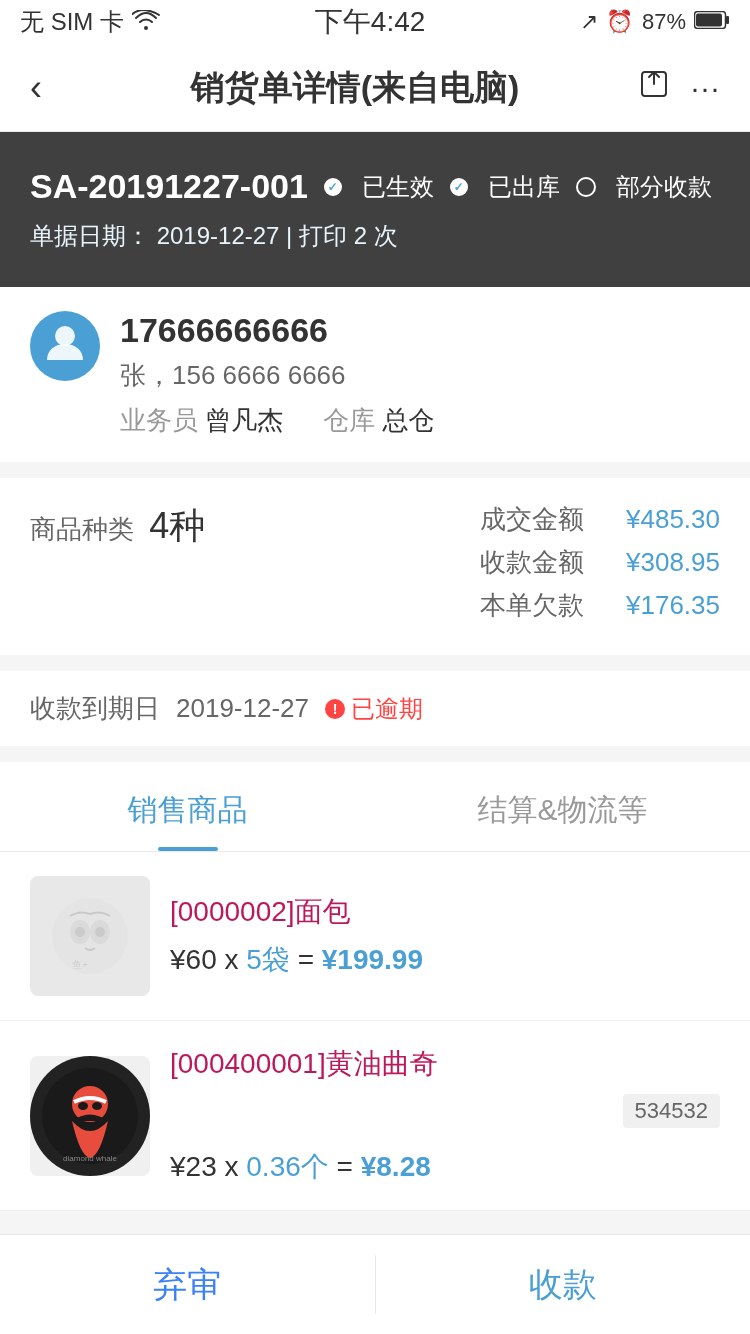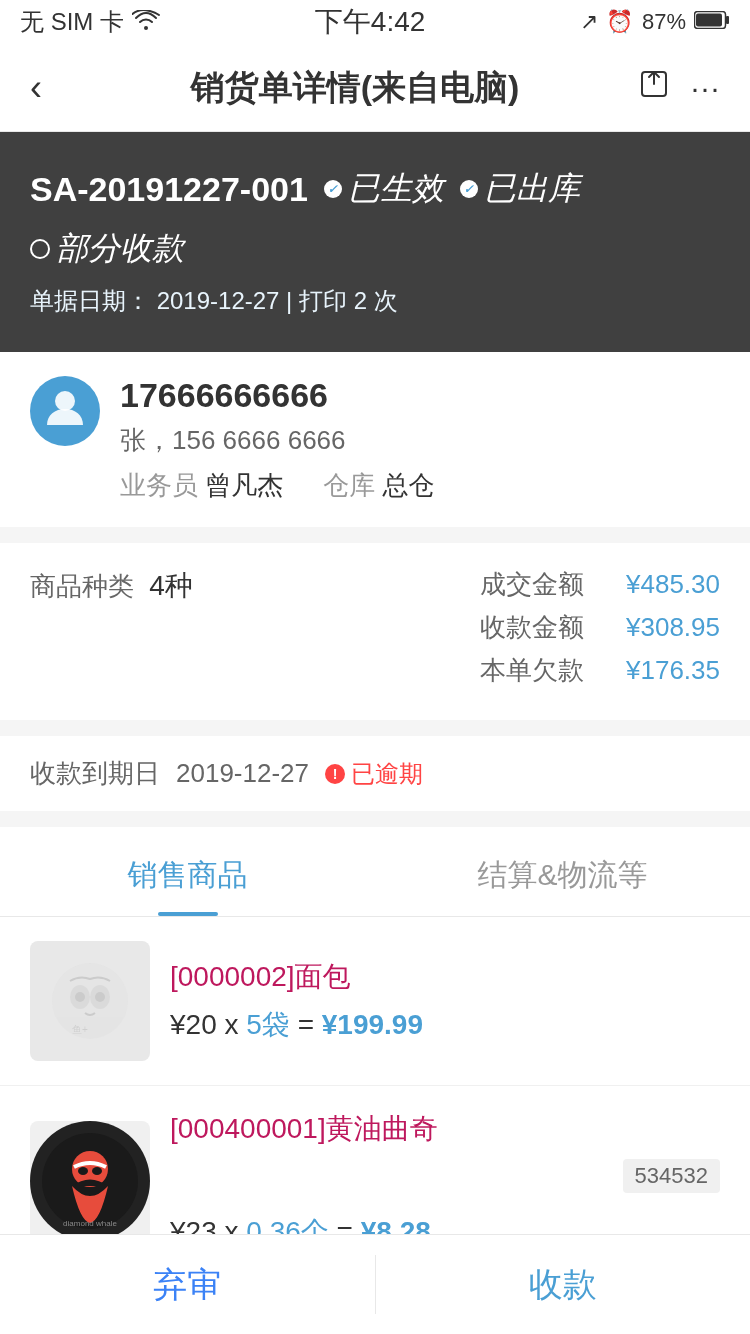--- a/index.html
+++ b/index.html
@@ -79,24 +79,23 @@
       flex-wrap: wrap;
     }
     .order-id {
       font-size: 34px;
       font-weight: 700;
       color: #fff;
     }
     .status-tag {
       display: flex;
       align-items: center;
-      gap: 6px;
-      font-size: 32px;
+      gap: 20px;
+      font-size: 24px;
       color: #fff;
-      font-style: italic;
     }
     .status-dot {
       width: 18px;
       height: 18px;
       border-radius: 50%;
       background: #fff;
       display: inline-flex;
       align-items: center;
       justify-content: center;
     }
@@ -175,21 +174,21 @@
       background: #fff;
       padding: 24px 30px;
       margin-bottom: 16px;
     }
     .stats-row {
       display: flex;
       justify-content: space-between;
       align-items: flex-start;
     }
     .stats-left { font-size: 26px; color: #666; }
-    .stats-count { font-size: 28px; color: #333; margin-left: 8px; }
+    .stats-count { font-size: 36px; color: #333; margin-left: 8px; }
     .stats-right { text-align: right; }
     .stats-item {
       display: flex;
       justify-content: flex-end;
       align-items: center;
       gap: 16px;
       margin-bottom: 8px;
       font-size: 26px;
     }
     .stats-item-label { color: #666; }
@@ -495,21 +494,21 @@
           <circle cx="30" cy="36" r="5" fill="#888"></circle>
           <circle cx="50" cy="36" r="5" fill="#888"></circle>
           <path d="M35 52 Q40 56 45 52" stroke="#888" stroke-width="2" fill="none"></path>
           <path d="M20 20 Q30 14 40 18 Q50 14 60 20" stroke="#888" stroke-width="2" fill="none"></path>
           <text x="30" y="72" font-size="10" fill="#999" text-anchor="middle">鱼+</text>
         </svg>
       </div>
       <div class="product-info">
         <div class="product-name">[0000002]面包</div>
         <div class="product-price">
-          <span>¥20 x </span><span class="qty">5袋</span><span> = </span><span class="total">¥199.99</span>
+          <span>¥60 x </span><span class="qty">5袋</span><span> = </span><span class="total">¥199.99</span>
         </div>
       </div>
     </div>
 
     <div class="product-item">
       <div class="product-thumb">
         <div style="width:136px;height:120px;background:#222;border-radius:50%;overflow:hidden;display:flex;align-items:center;justify-content:center;">
           <svg width="100" height="100" viewBox="0 0 100 100">
             <circle cx="50" cy="50" r="48" fill="#1a1a1a"></circle>
 

